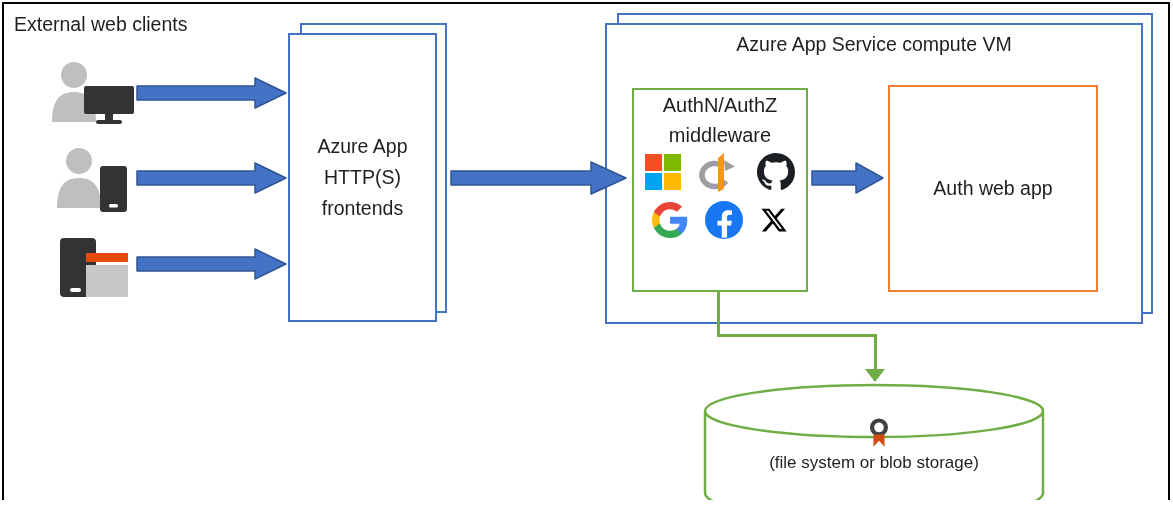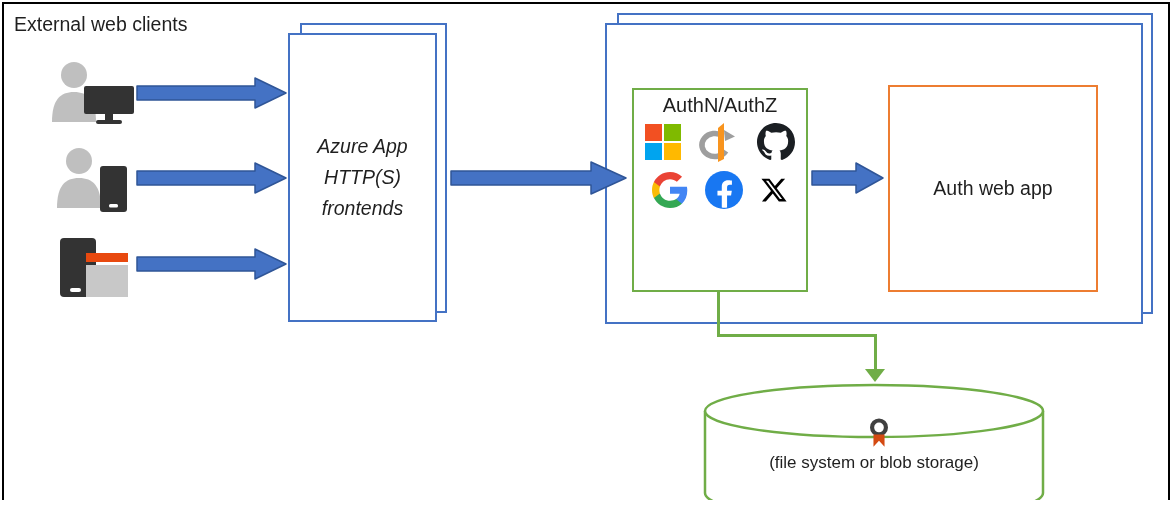--- a/index.html
+++ b/index.html
@@ -6,21 +6,21 @@
   .canvas{
     position:relative;width:1173px;height:500px;background:#fff;overflow:hidden;
     font-family:"Liberation Sans","DejaVu Sans",sans-serif;color:#1f1f1f;
   }
   .abs{position:absolute;}
   .outer-border{left:2px;top:2px;width:1164px;height:522px;border:2px solid #000;}
   .ext-label{left:14px;top:13px;font-size:19.5px;}
   
   .bluebox{border:2px solid #4472C4;background:#fff;box-sizing:content-box;}
   .fe-back{left:300px;top:23px;width:143px;height:286px;}
-  .fe-front{left:288px;top:33px;width:145px;height:285px;display:flex;align-items:center;justify-content:center;text-align:center;font-style:italic;}
+  .fe-front{left:288px;top:33px;width:145px;height:285px;display:flex;align-items:center;justify-content:center;text-align:center;}
   .fe-text{font-size:19.5px;line-height:31px;}
   .vm-back{left:617px;top:13px;width:532px;height:297px;}
   .vm-front{left:605px;top:23px;width:534px;height:297px;}
   .vm-title{left:605px;top:33px;width:538px;text-align:center;font-size:19.5px;}
   
   .greenbox{left:632px;top:88px;width:172px;height:200px;border:2px solid #70AD47;background:#fff;text-align:center;}
   .mw-line{font-size:20px;line-height:30px;}
   .mw-line1{}
   .mw-sub{font-size:15px;line-height:24px;}
   .prov-row{display:flex;justify-content:center;align-items:center;gap:17px;height:38px;margin-top:3px;}
@@ -85,27 +85,29 @@
   <div class="abs bluebox fe-front">
     <div class="fe-text">
       <div>Azure App</div>
       <div>HTTP(S)</div>
       <div>frontends</div>
     </div>
   </div>
 
   <div class="abs bluebox vm-back"></div>
   <div class="abs bluebox vm-front"></div>
+  <div class="abs vm-title">Azure App Service compute VM</div>
 
   <svg class="abs" style="left:450px;top:159px" width="178" height="38" viewBox="0 0 178 38">
     <polygon points="1,12 141,12 141,3 176,19 141,35 141,26 1,26" fill="#4472C4" stroke="#2F5597" stroke-width="1.5" stroke-linejoin="round"></polygon>
   </svg>
 
   <div class="abs greenbox">
     <div class="mw-line mw-line1">AuthN/AuthZ</div>
+    <div class="mw-line">middleware</div>
 
     <div class="prov-row">
       <svg width="36" height="36" viewBox="0 0 36 36">
         <rect x="0" y="0" width="17" height="17" fill="#F25022"></rect>
         <rect x="19" y="0" width="17" height="17" fill="#7FBA00"></rect>
         <rect x="0" y="19" width="17" height="17" fill="#00A4EF"></rect>
         <rect x="19" y="19" width="17" height="17" fill="#FFB900"></rect>
       </svg>
       <svg width="42" height="42" viewBox="0 0 42 42">
         <path d="M25 15 A 13 11.5 0 1 0 28 30" fill="none" stroke="#9E9E9E" stroke-width="5.5"></path>

